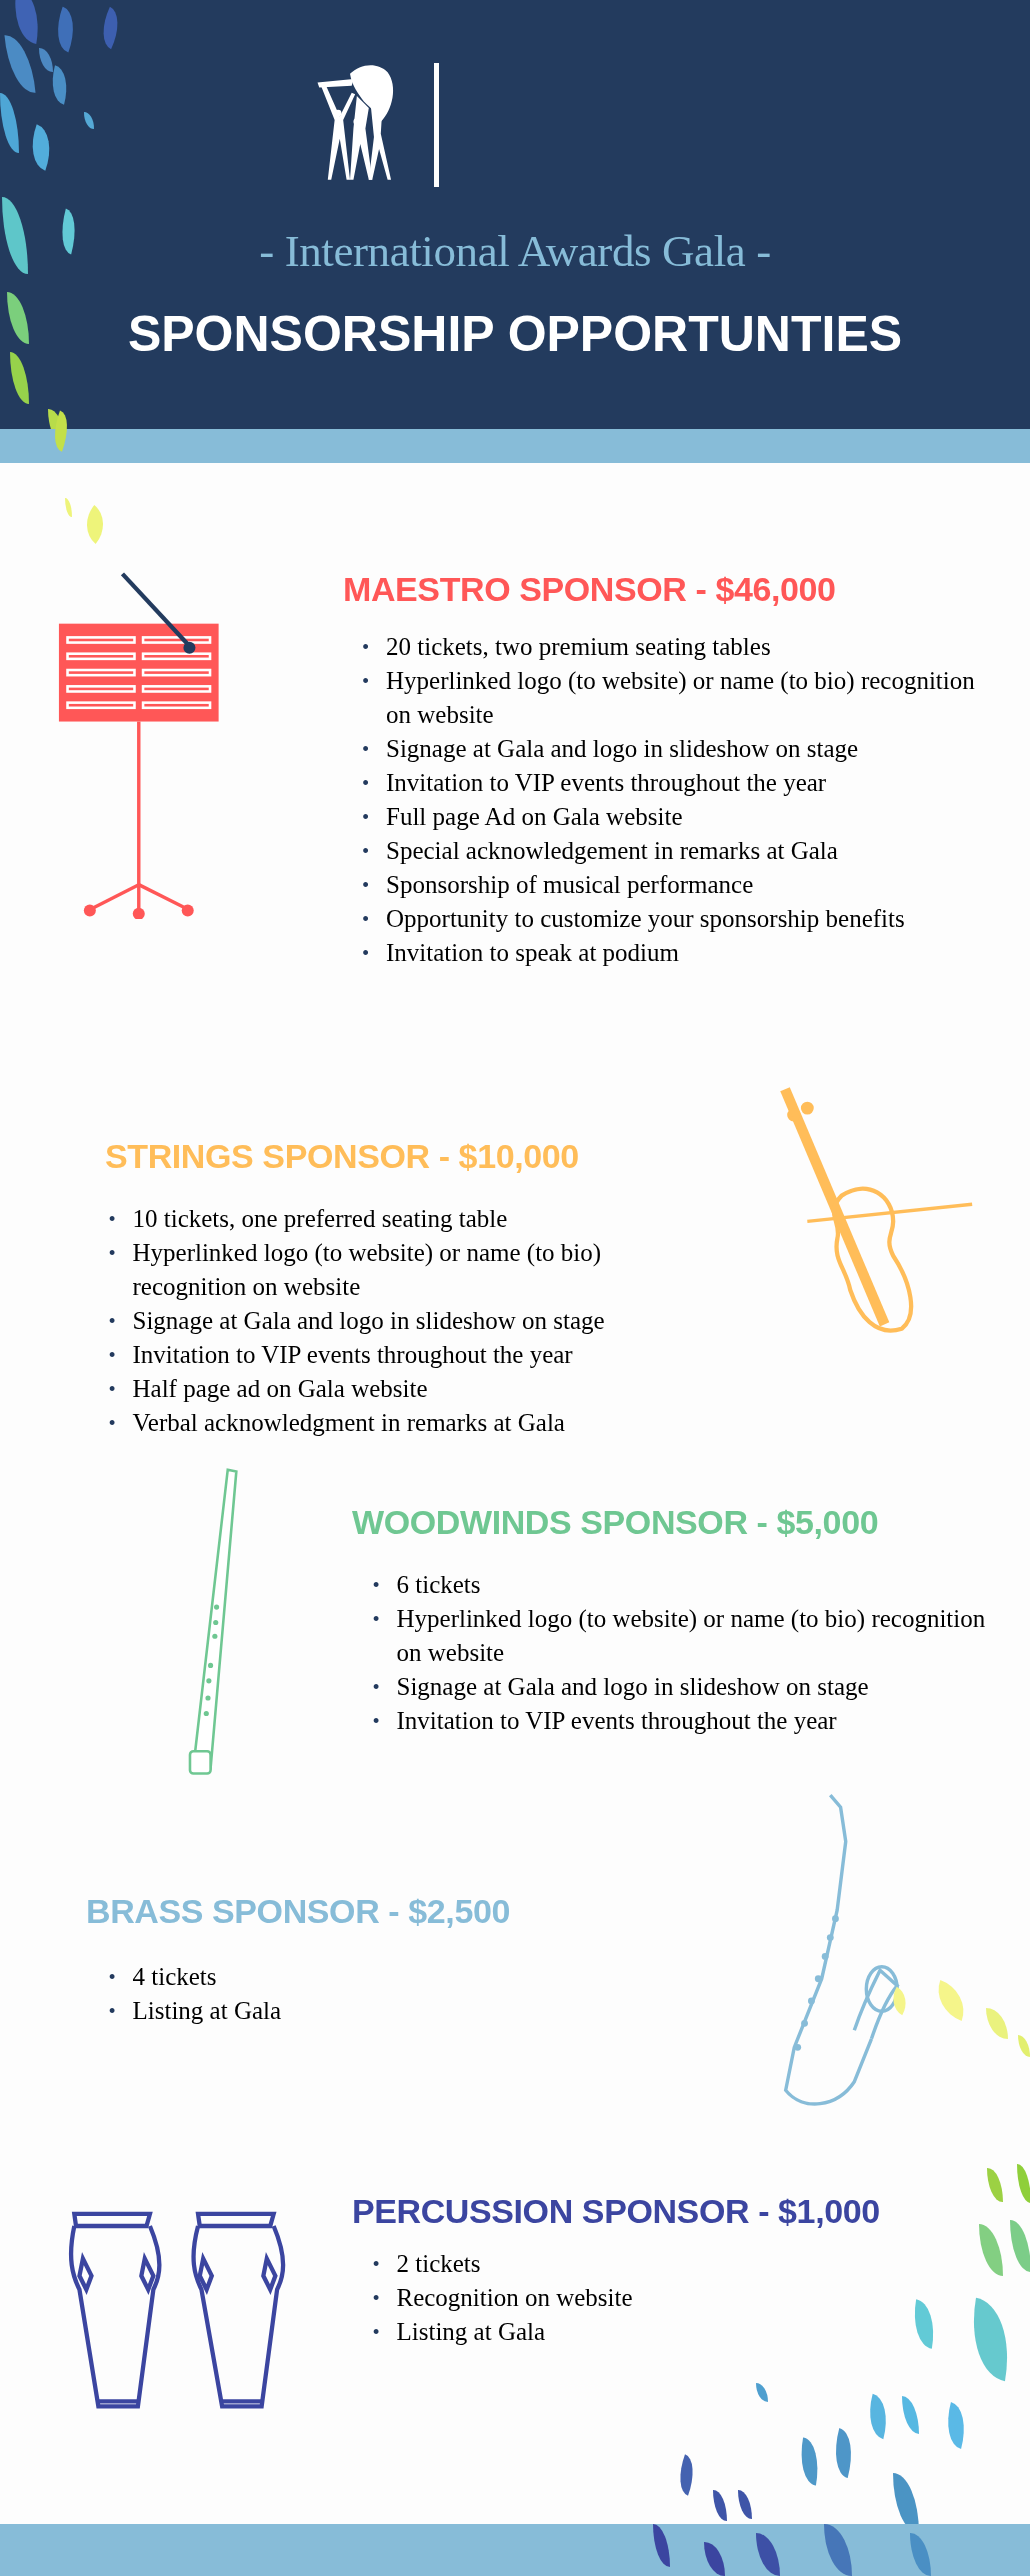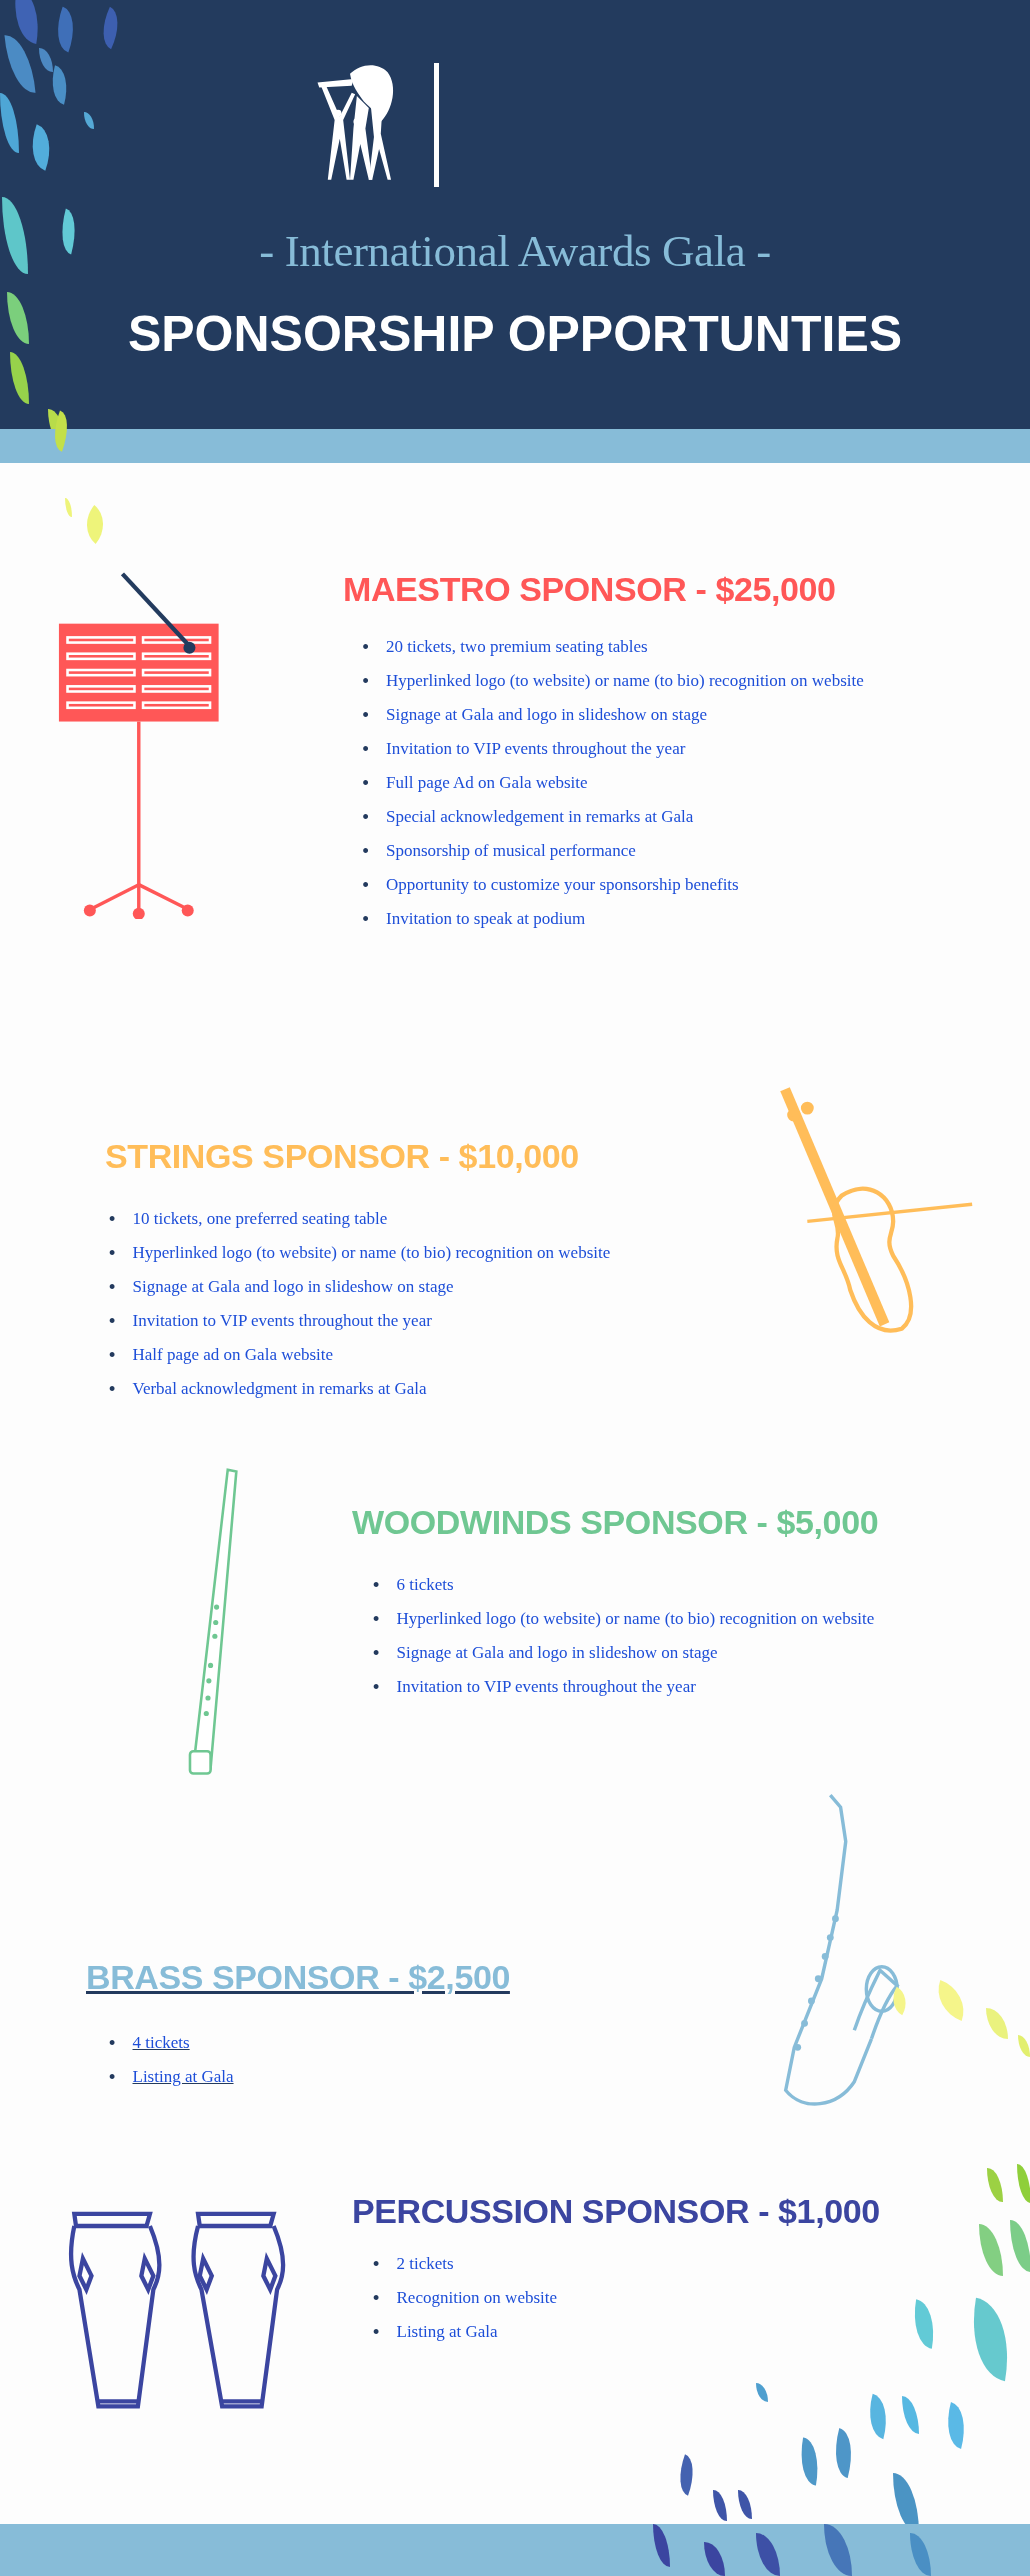--- a/index.html
+++ b/index.html
@@ -18,21 +18,21 @@
       font-family: "Liberation Sans", sans-serif; font-weight: 700; color: #fff; font-size: 24px; line-height: 26px; letter-spacing: 0.4px; }
 
     .subtitle { position: absolute; left: 0; top: 225px; width: 1030px; text-align: center;
       font-family: "Liberation Serif", serif; font-size: 45px; color: #87bcd8; letter-spacing: -0.4px; }
     .main-title { position: absolute; left: 0; top: 305px; width: 1030px; text-align: center;
       font-family: "Liberation Sans", sans-serif; font-weight: 700; font-size: 50px; color: #fff; letter-spacing: 0; }
 
     .tier { position: absolute; }
     .tier-title { font-family: "Liberation Sans", sans-serif; font-weight: 700; font-size: 34px; letter-spacing: -0.4px; white-space: nowrap; }
     .tier ul { list-style: none; margin-top: 33px; }
-    .tier li { position: relative; padding-left: 27.5px; font-size: 17px; line-height: 34px; color: #1d4ed8; }
+    .tier li { position: relative; padding-left: 27.5px; font-size: 25px; line-height: 34px; color: #000000; }
     .tier li::before { content: "•"; position: absolute; left: 3.4px; top: 0; font-size: 20.6px; color: #233a5e; }
 
     .art { position: absolute; }
   </style>
 </head>
 <body>
 
 <div class="header">
 
   <div class="leaf" style="left:12px;top:-10.3px;width:29px;height:52px;background:#3f63b4;transform:rotate(10deg)"></div>
@@ -92,21 +92,21 @@
     <line x1="101" y1="180" x2="101" y2="372" stroke="#ff5757" stroke-width="4"></line>
     <line x1="101" y1="370" x2="46" y2="398" stroke="#ff5757" stroke-width="4"></line>
     <line x1="101" y1="370" x2="157" y2="398" stroke="#ff5757" stroke-width="4"></line>
     <line x1="101" y1="370" x2="101" y2="402" stroke="#ff5757" stroke-width="4"></line>
     <circle cx="44" cy="400" r="7" fill="#ff5757"></circle>
       <circle cx="101" cy="404" r="7" fill="#ff5757"></circle>
       <circle cx="158" cy="400" r="7" fill="#ff5757"></circle>
   </svg>
 </div>
 <div class="tier" style="left:343px;top:570px;width:653px;">
-  <div class="tier-title" style="color:#ff5757">MAESTRO SPONSOR - $25,000</div>
+  <div class="tier-title" style="color:#ff5757">MAESTRO SPONSOR - $46,000</div>
   <ul style="margin-top:20.6px;padding-left:15.5px">
     <li>20 tickets, two premium seating tables</li>
     <li>Hyperlinked logo (to website) or name (to bio) recognition on website</li>
     <li>Signage at Gala and logo in slideshow on stage</li>
     <li>Invitation to VIP events throughout the year</li>
     <li>Full page Ad on Gala website</li>
     <li>Special acknowledgement in remarks at Gala</li>
     <li>Sponsorship of musical performance</li>
     <li>Opportunity to customize your sponsorship benefits</li>
     <li>Invitation to speak at podium</li>
@@ -152,21 +152,21 @@
 <div class="tier" style="left:352px;top:1503px;width:653px;">
   <div class="tier-title" style="color:#6fc792">WOODWINDS SPONSOR - $5,000</div>
   <ul style="margin-top:26px;padding-left:17px">
     <li>6 tickets</li>
     <li>Hyperlinked logo (to website) or name (to bio) recognition on website</li>
     <li>Signage at Gala and logo in slideshow on stage</li>
     <li>Invitation to VIP events throughout the year</li>
   </ul>
 </div>
 
-<div class="tier" style="left:86px;top:1958px;width:601px;text-decoration:underline;">
+<div class="tier" style="left:86px;top:1892px;width:601px;">
   <div class="tier-title" style="color:#87bcd8">BRASS SPONSOR - $2,500</div>
   <ul style="margin-top:29px;padding-left:19px">
     <li>4 tickets</li>
     <li>Listing at Gala</li>
   </ul>
 </div>
 <div class="art" style="left:734px;top:1790px;width:172px;height:326px;">
   <svg width="172" height="326" viewBox="0 0 200 380" fill="none" stroke="#87bcd8" stroke-width="4">
     <path d="M112 6 L124 20 L130 60 L120 140 L102 220 L70 300 L60 350 C80 375 120 370 140 340 L160 290"></path>
     <path d="M160 290 C170 260 180 240 190 228 L170 210 C160 230 150 250 140 280"></path>

